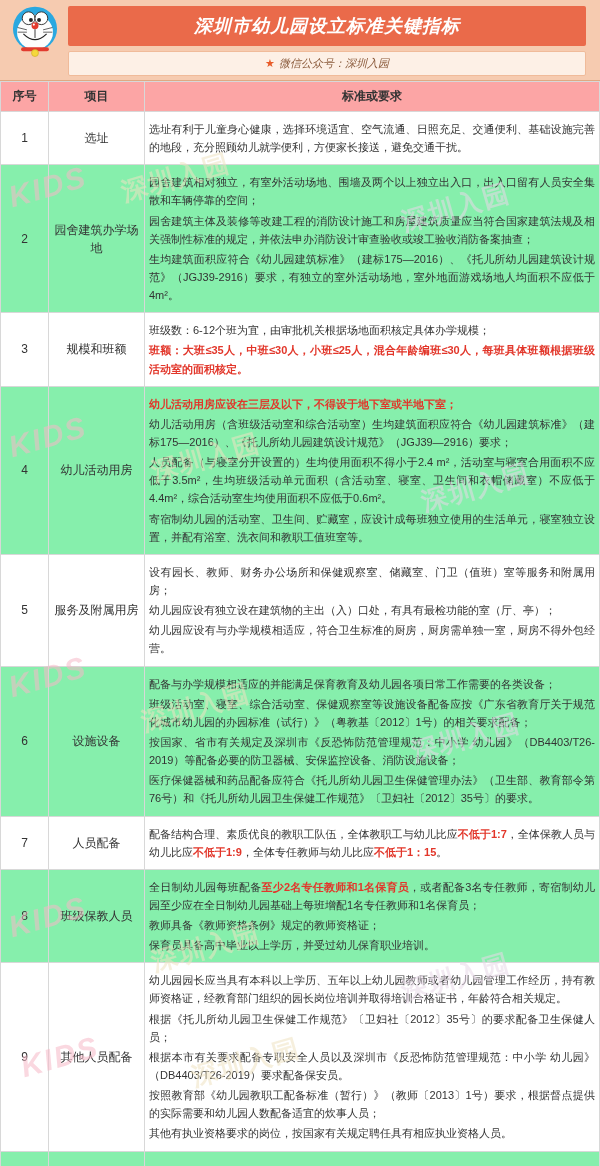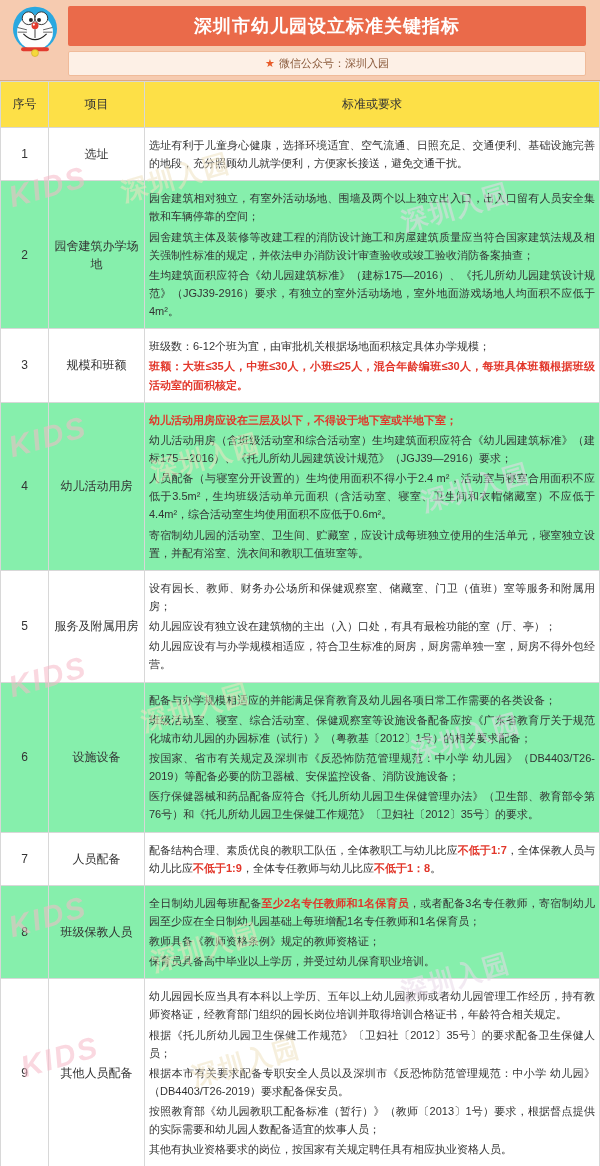--- a/index.html
+++ b/index.html
@@ -17,20 +17,21 @@
     position: relative;
     overflow: hidden;
     background: #fff;
   }
   
   .header {
     position: relative;
     background: #f6cbb0;
     padding: 6px 8px 4px 8px;
     border-bottom: 1px solid #e0a882;
+    font-style: italic;
   }
   .header-title-bar {
     background: #ea6a4a;
     color: #fff;
     font-size: 18px;
     font-weight: bold;
     text-align: center;
     padding: 8px 0 8px 0;
     letter-spacing: 1px;
     margin-left: 60px;
@@ -61,25 +62,25 @@
   table.main {
     width: 100%;
     border-collapse: collapse;
     table-layout: fixed;
   }
   table.main th, table.main td {
     border: 1px solid #d8d8d8;
     vertical-align: middle;
   }
   table.main thead th {
-    background: #fde047;
+    background: #fca5a5;
     color: #333;
     font-size: 12px;
-    font-weight: normal;
-    padding: 14px 2px;
+    font-weight: bold;
+    padding: 6px 2px;
     text-align: center;
   }
   col.c1 { width: 48px; }
   col.c2 { width: 96px; }
   col.c3 { width: auto; }
   td.idx {
     text-align: center;
     font-size: 12px;
     color: #333;
   }
@@ -233,21 +234,21 @@
           <p class="p">班级活动室、寝室、综合活动室、保健观察室等设施设备配备应按《广东省教育厅关于规范化城市幼儿园的办园标准（试行）》（粤教基〔2012〕1号）的相关要求配备；</p>
           <p class="p">按国家、省市有关规定及深圳市《反恐怖防范管理规范：中小学 幼儿园》（DB4403/T26-2019）等配备必要的防卫器械、安保监控设备、消防设施设备；</p>
           <p class="p">医疗保健器械和药品配备应符合《托儿所幼儿园卫生保健管理办法》（卫生部、教育部令第76号）和《托儿所幼儿园卫生保健工作规范》〔卫妇社〔2012〕35号〕的要求。</p>
         </td>
       </tr>
 
       <tr class="plain">
         <td class="idx">7</td>
         <td class="item">人员配备</td>
         <td class="content">
-          <p class="p">配备结构合理、素质优良的教职工队伍，全体教职工与幼儿比应<span class="red">不低于1:7</span>，全体保教人员与幼儿比应<span class="red">不低于1:9</span>，全体专任教师与幼儿比应<span class="red">不低于1：8</span>。</p>
+          <p class="p">配备结构合理、素质优良的教职工队伍，全体教职工与幼儿比应<span class="red">不低于1:7</span>，全体保教人员与幼儿比应<span class="red">不低于1:9</span>，全体专任教师与幼儿比应<span class="red">不低于1：15</span>。</p>
         </td>
       </tr>
 
       <tr class="alt">
         <td class="idx">8</td>
         <td class="item">班级保教人员</td>
         <td class="content">
           <p class="p">全日制幼儿园每班配备<span class="red">至少2名专任教师和1名保育员</span>，或者配备3名专任教师，寄宿制幼儿园至少应在全日制幼儿园基础上每班增配1名专任教师和1名保育员；</p>
           <p class="p">教师具备《教师资格条例》规定的教师资格证；</p>
           <p class="p">保育员具备高中毕业以上学历，并受过幼儿保育职业培训。</p>

